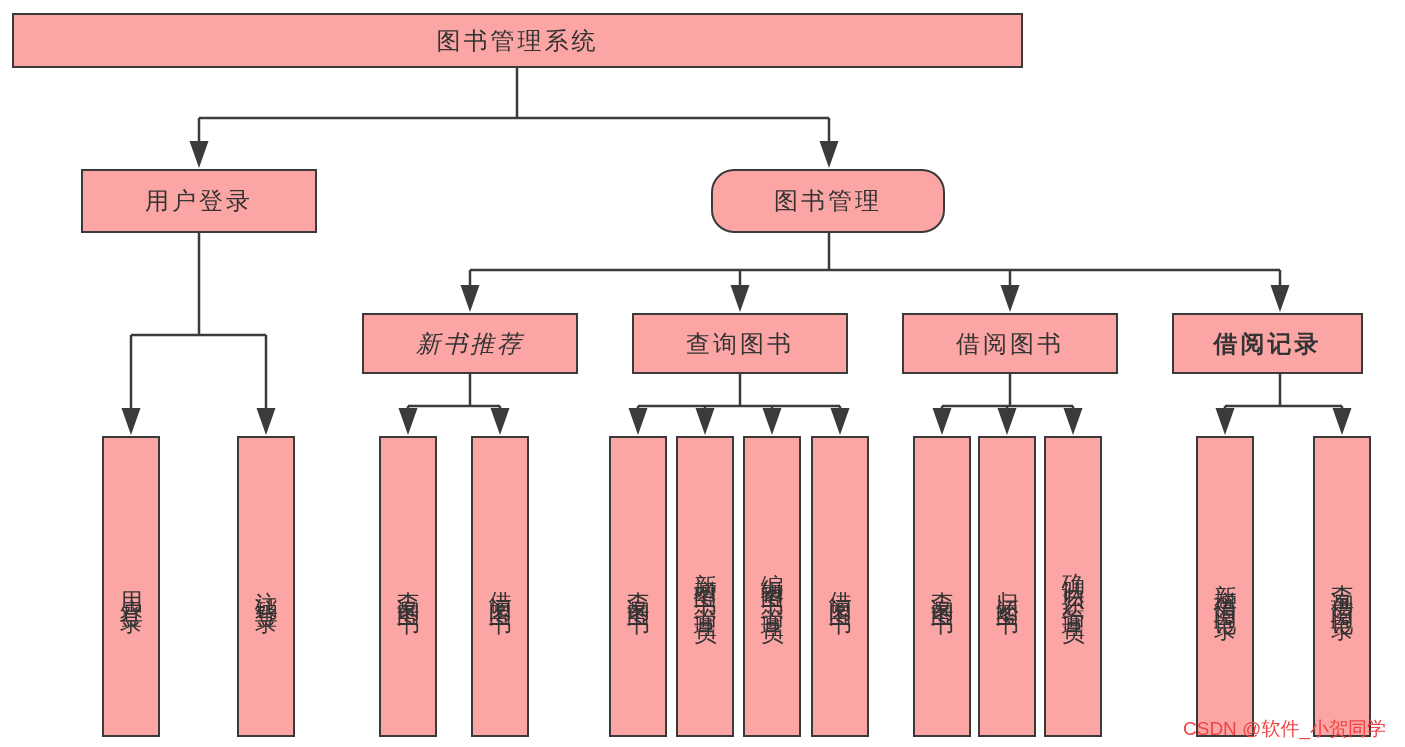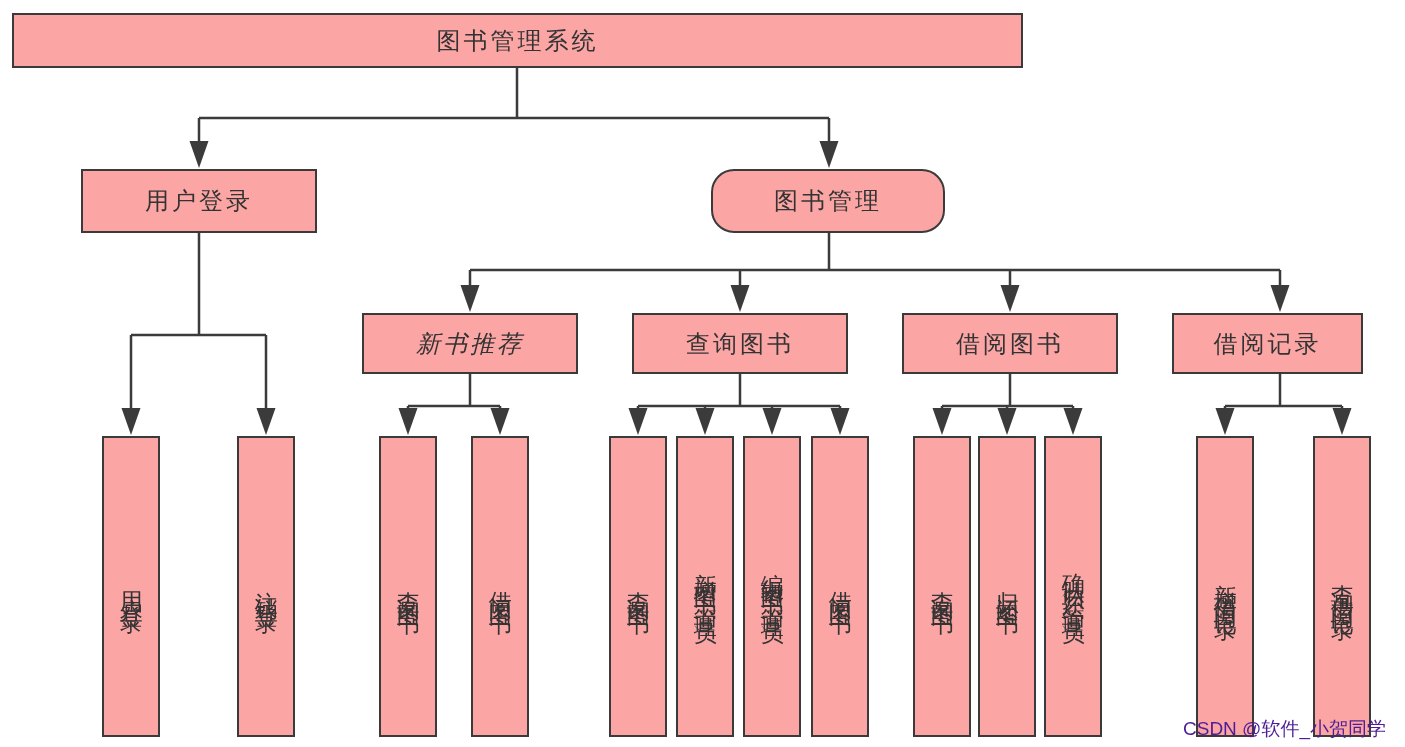--- a/index.html
+++ b/index.html
@@ -38,21 +38,21 @@
     text-orientation: mixed;
     font-size: 23px;
     letter-spacing: 7px;
     line-height: 1.1;
   }
   .watermark {
     position: absolute;
     left: 1183px;
     top: 716px;
     font-size: 19px;
-    color: #4c1d95;
+    color: #ef4444;
     z-index: 3;
     white-space: nowrap;
   }
 </style>
 </head>
 <body>
 
 <div class="canvas">
 
   <svg class="connectors" viewBox="0 0 1405 747" xmlns="http://www.w3.org/2000/svg">
@@ -101,21 +101,21 @@
 
   <div class="box" style="left:362px; top:313px; width:216px; height:61px;font-style:italic;">
     <span class="h-label">新书推荐</span>
   </div>
   <div class="box" style="left:632px; top:313px; width:216px; height:61px;">
     <span class="h-label">查询图书</span>
   </div>
   <div class="box" style="left:902px; top:313px; width:216px; height:61px;">
     <span class="h-label">借阅图书</span>
   </div>
-  <div class="box" style="left:1172px; top:313px; width:191px; height:61px;">
+  <div class="box" style="left:1172px; top:313px; width:191px; height:61px;font-weight:bold;">
     <span class="h-label">借阅记录</span>
   </div>
 
   <div class="box leaf" style="left:102px; top:436px; width:58px; height:301px;">
     <span class="vtext">用户登录</span>
   </div>
   <div class="box leaf" style="left:237px; top:436px; width:58px; height:301px;">
     <span class="vtext">注销登录</span>
   </div>
   <div class="box leaf" style="left:379px; top:436px; width:58px; height:301px;">

